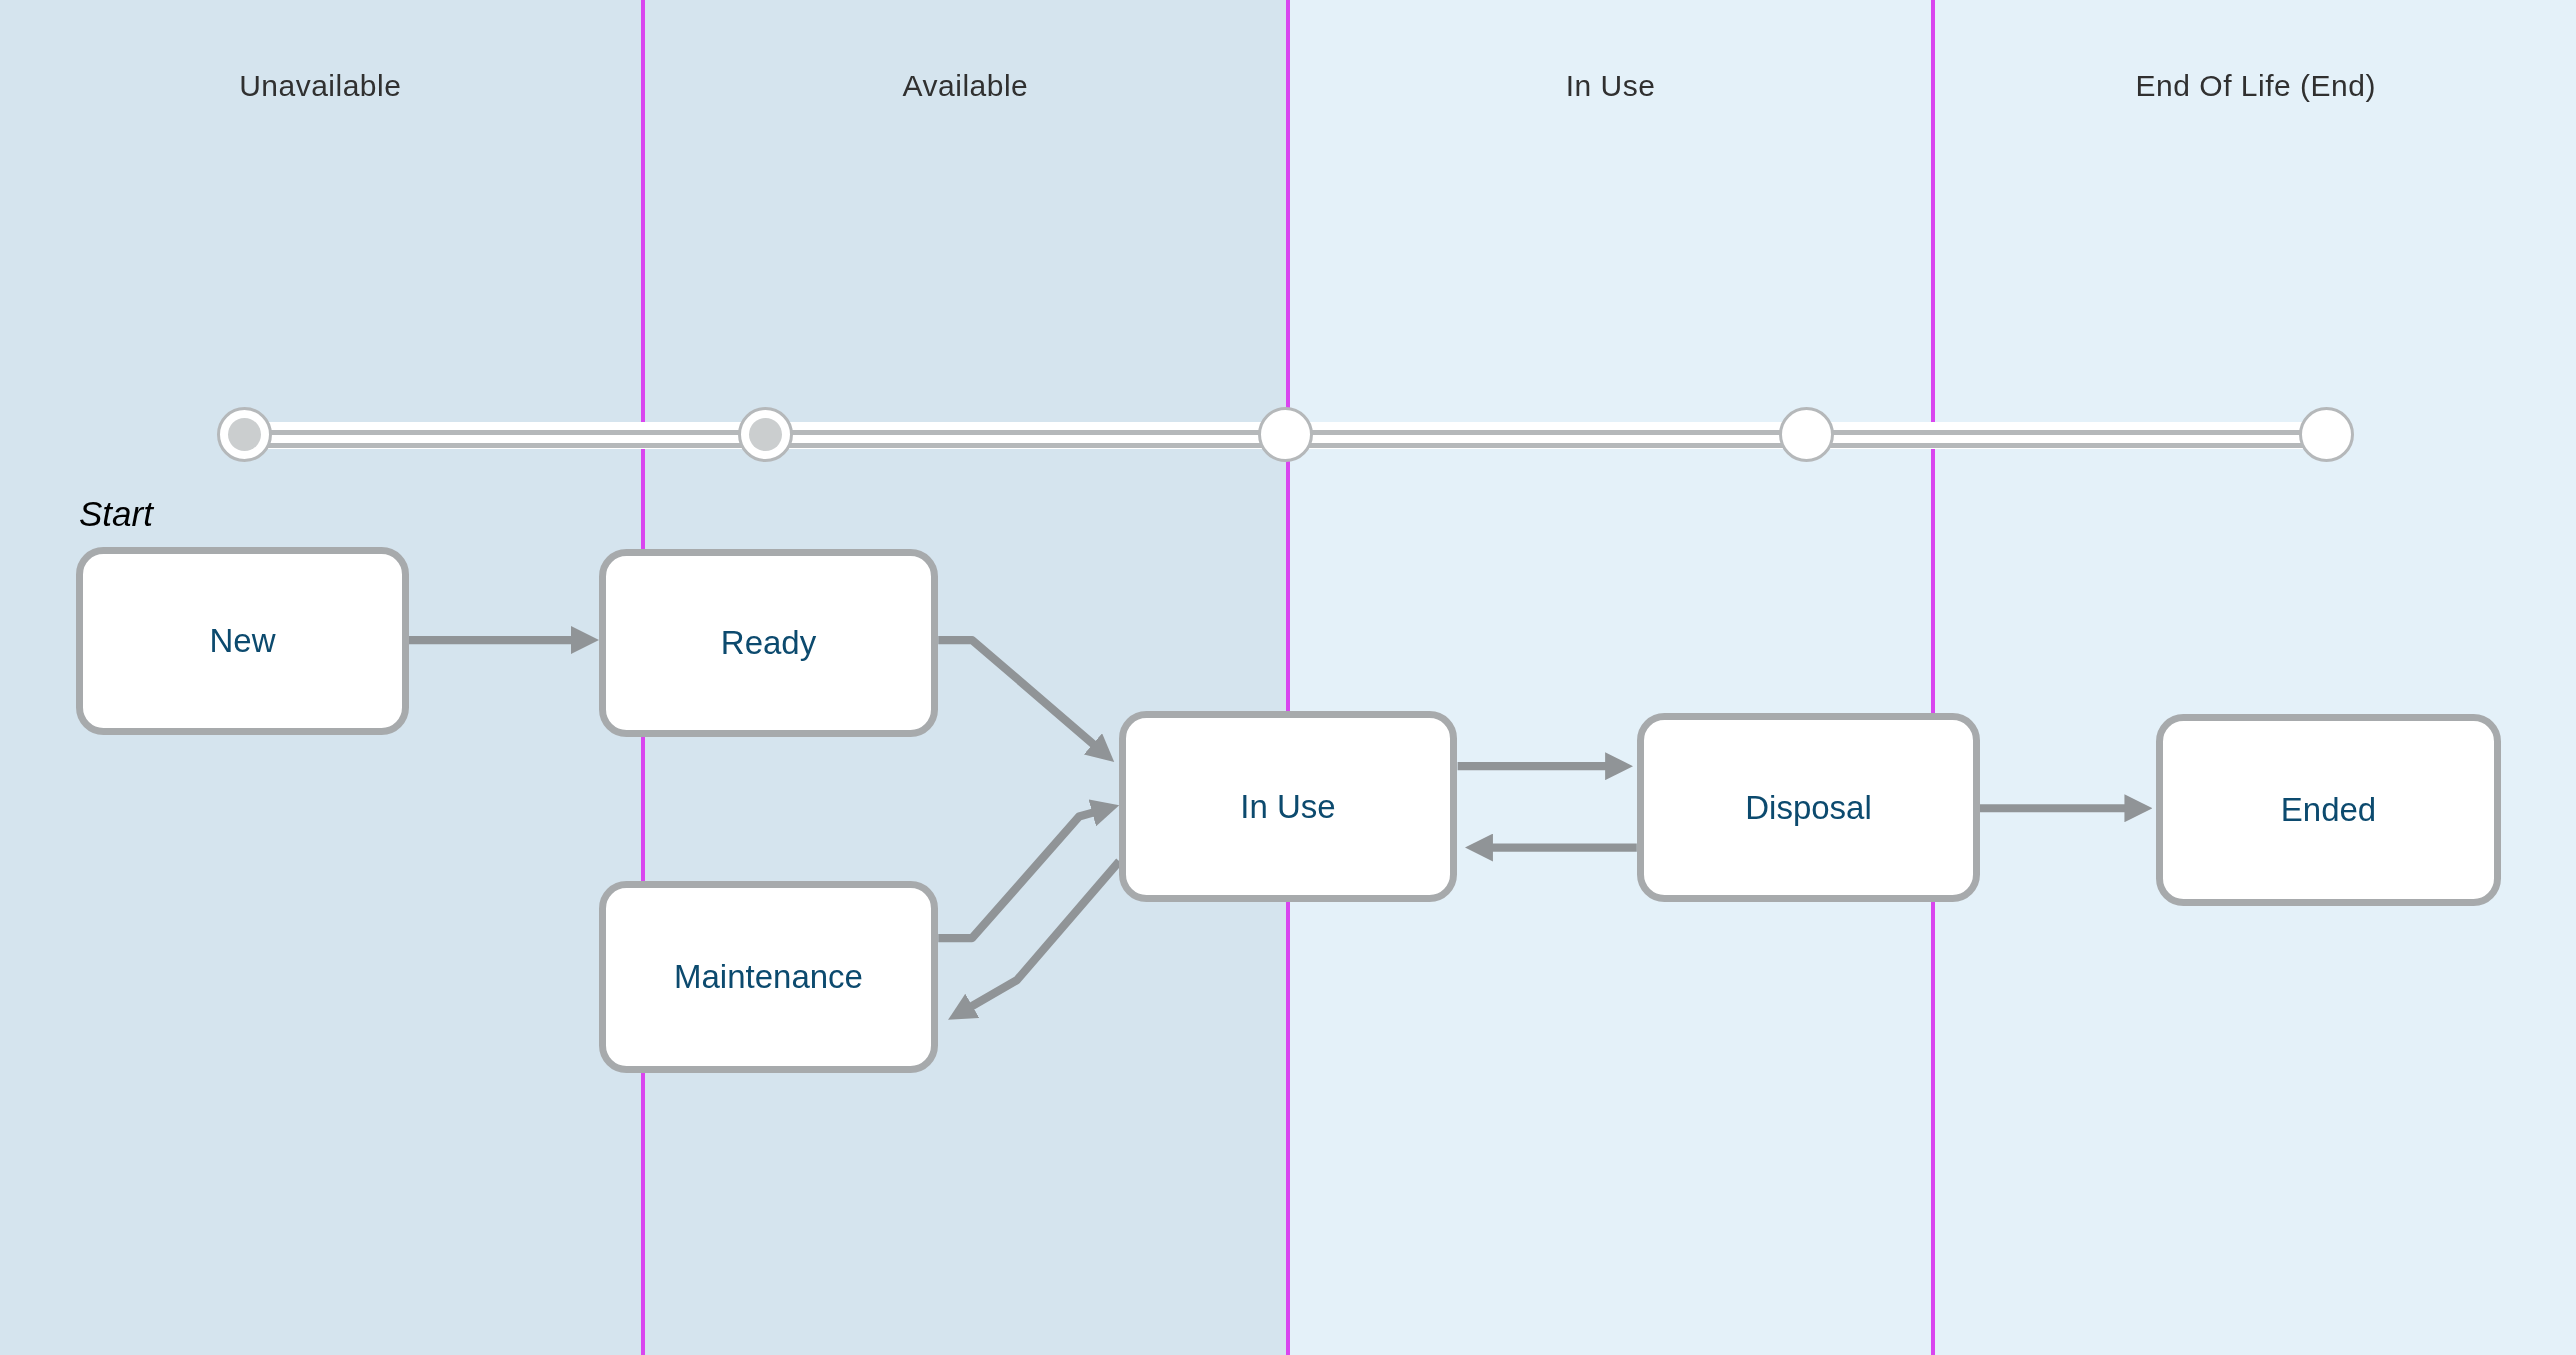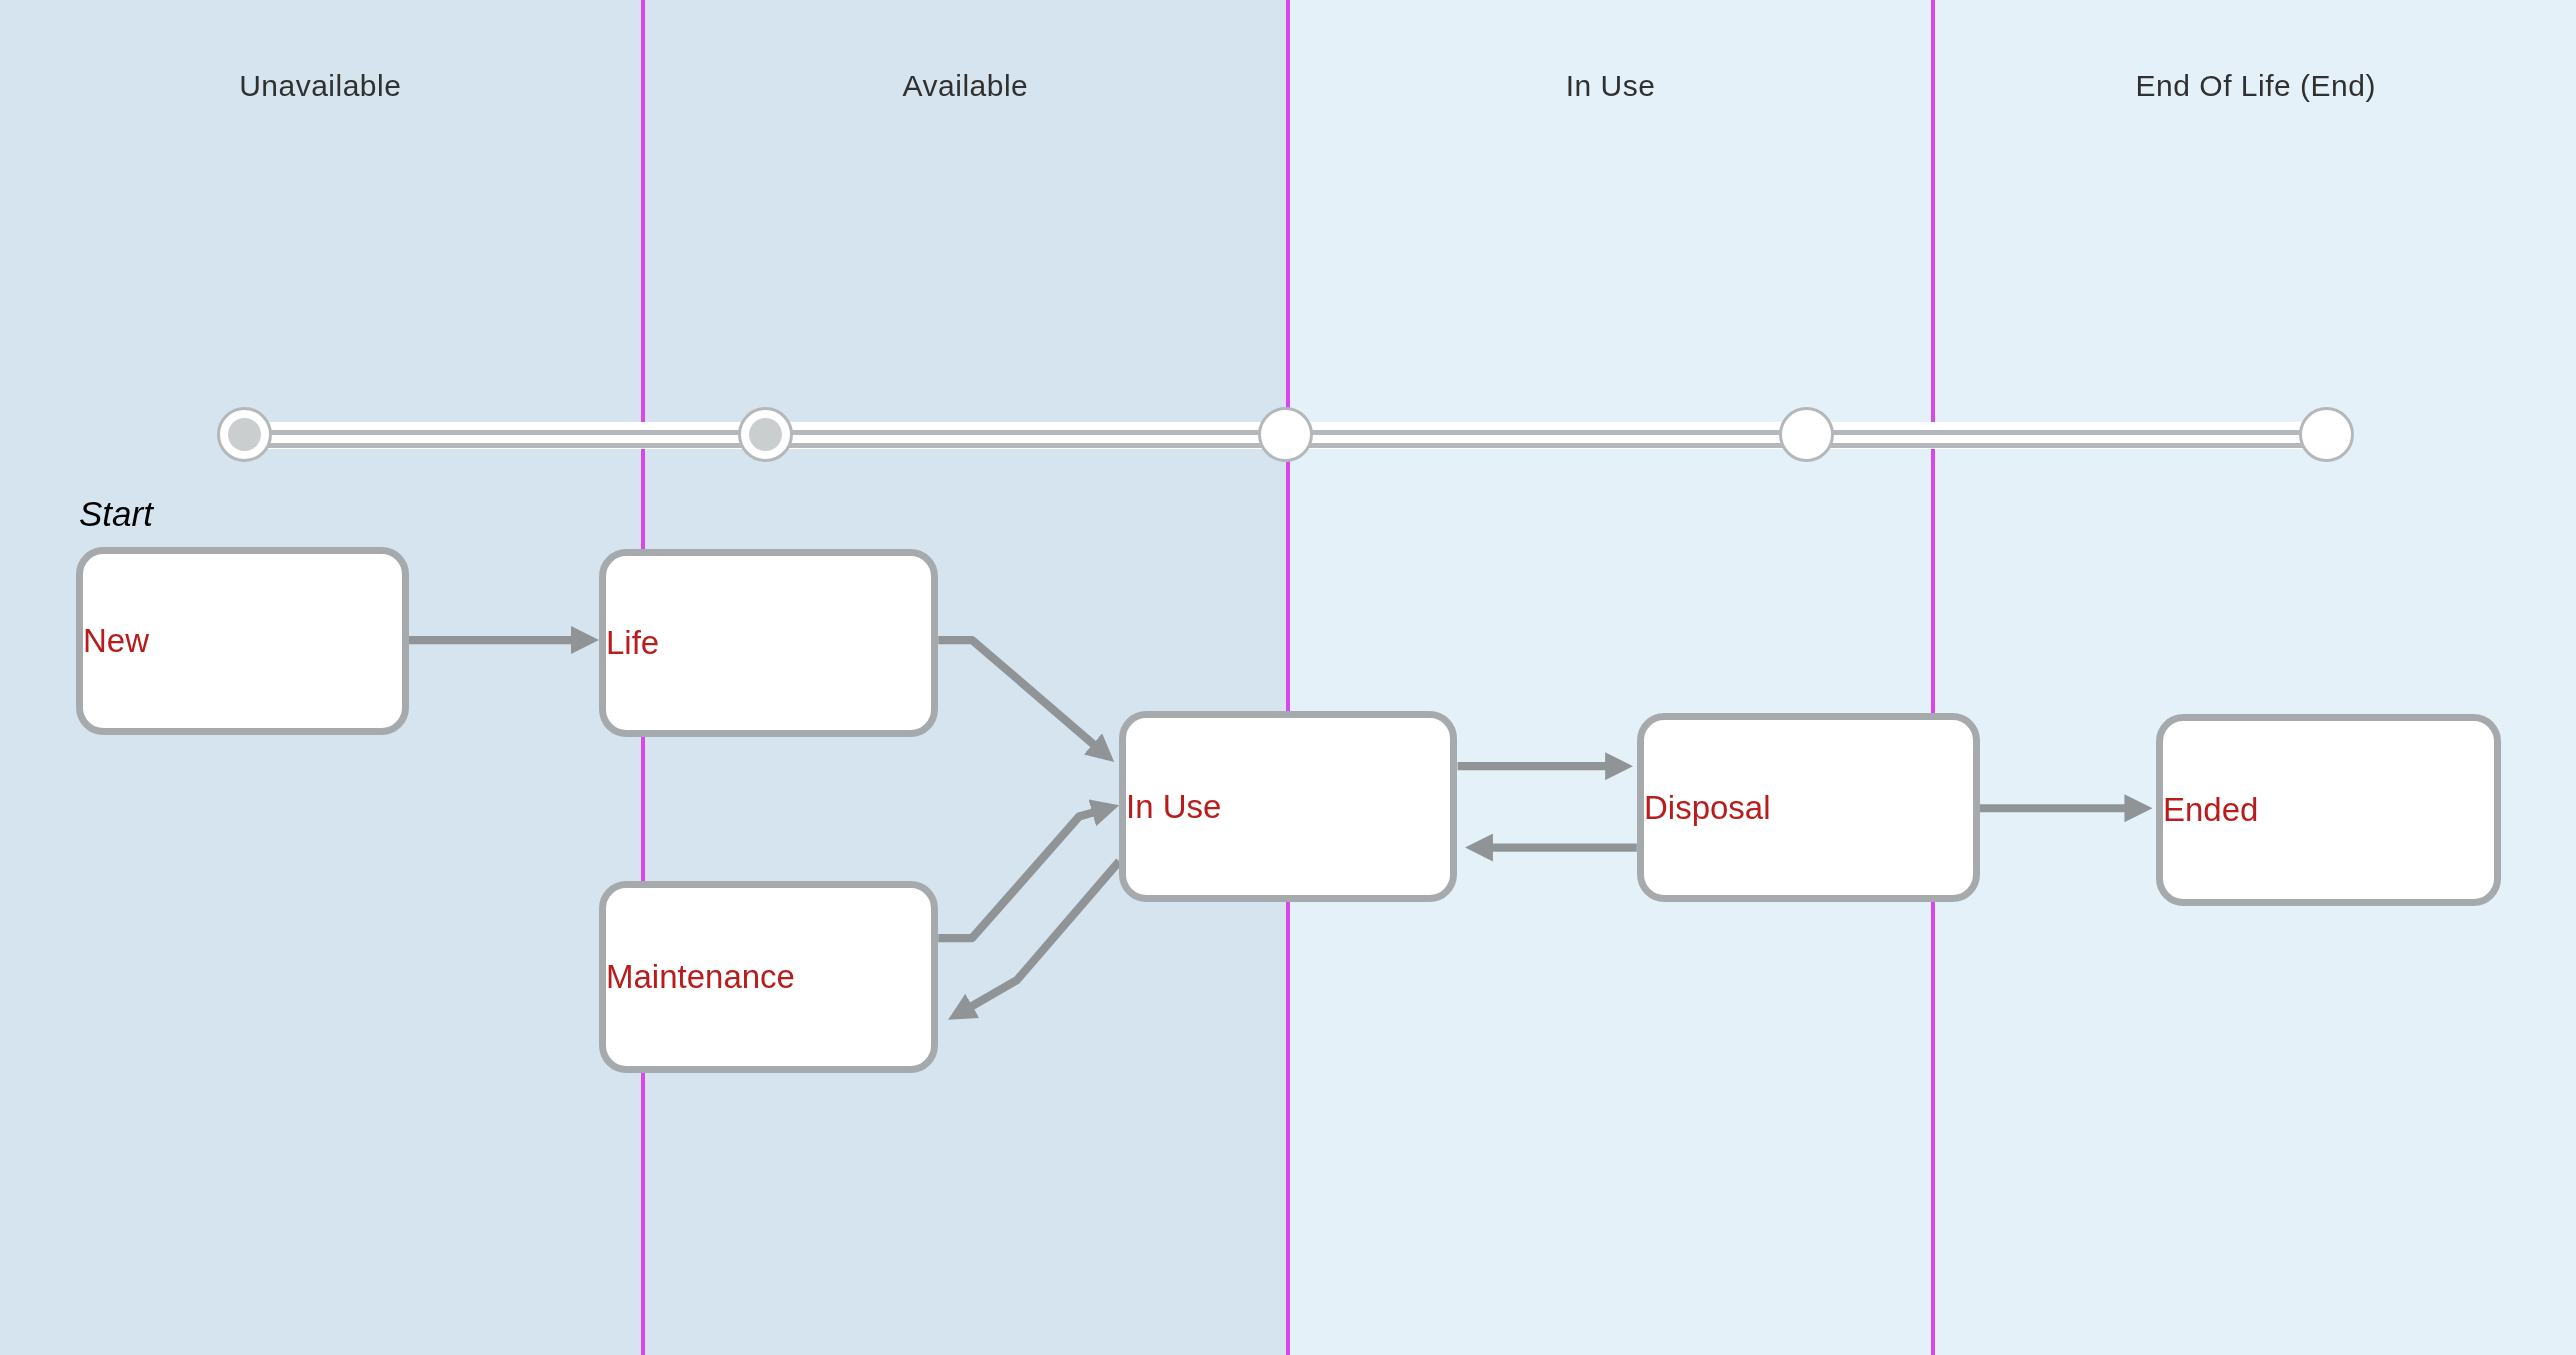--- a/index.html
+++ b/index.html
@@ -88,23 +88,23 @@
     stroke-linejoin: round;
   }
   
   .node {
     position: absolute;
     background: #ffffff;
     border: 7.3px solid #a7aaac;
     border-radius: 27.4px;
     display: flex;
     align-items: center;
-    justify-content: flex-start;
+    justify-content: center;
     font-size: 33px;
-    color: #b91c1c;
+    color: #0c4a6e;
     box-sizing: border-box;
   }
   .node.new         { left: 76px;   top: 547px; width: 333px; height: 188px; }
   .node.ready       { left: 599px;  top: 549px; width: 339px; height: 188px; }
   .node.maintenance { left: 599px;  top: 881px; width: 339px; height: 192px; }
   .node.inuse       { left: 1119px; top: 711px; width: 338px; height: 191px; }
   .node.disposal    { left: 1637px; top: 713px; width: 343px; height: 189px; }
   .node.ended       { left: 2156px; top: 714px; width: 345px; height: 192px; }
 </style>
 </head>
@@ -155,21 +155,21 @@
     <path class="edge" d="M 1224 942 L 1112 1072 L 1060 1102" marker-end="url(#arrow)"></path>
     <path class="edge" d="M 1594 838 L 1759 838" marker-end="url(#arrow)"></path>
     <path class="edge" d="M 1790 927 L 1629 927" marker-end="url(#arrow)"></path>
     <path class="edge" d="M 2165 884 L 2327 884" marker-end="url(#arrow)"></path>
   </svg>
 
   <div class="node new">
       <span>New</span>
     </div>
   <div class="node ready">
-      <span>Life</span>
+      <span>Ready</span>
     </div>
   <div class="node maintenance">
       <span>Maintenance</span>
     </div>
   <div class="node inuse">
       <span>In Use</span>
     </div>
   <div class="node disposal">
       <span>Disposal</span>
     </div>

